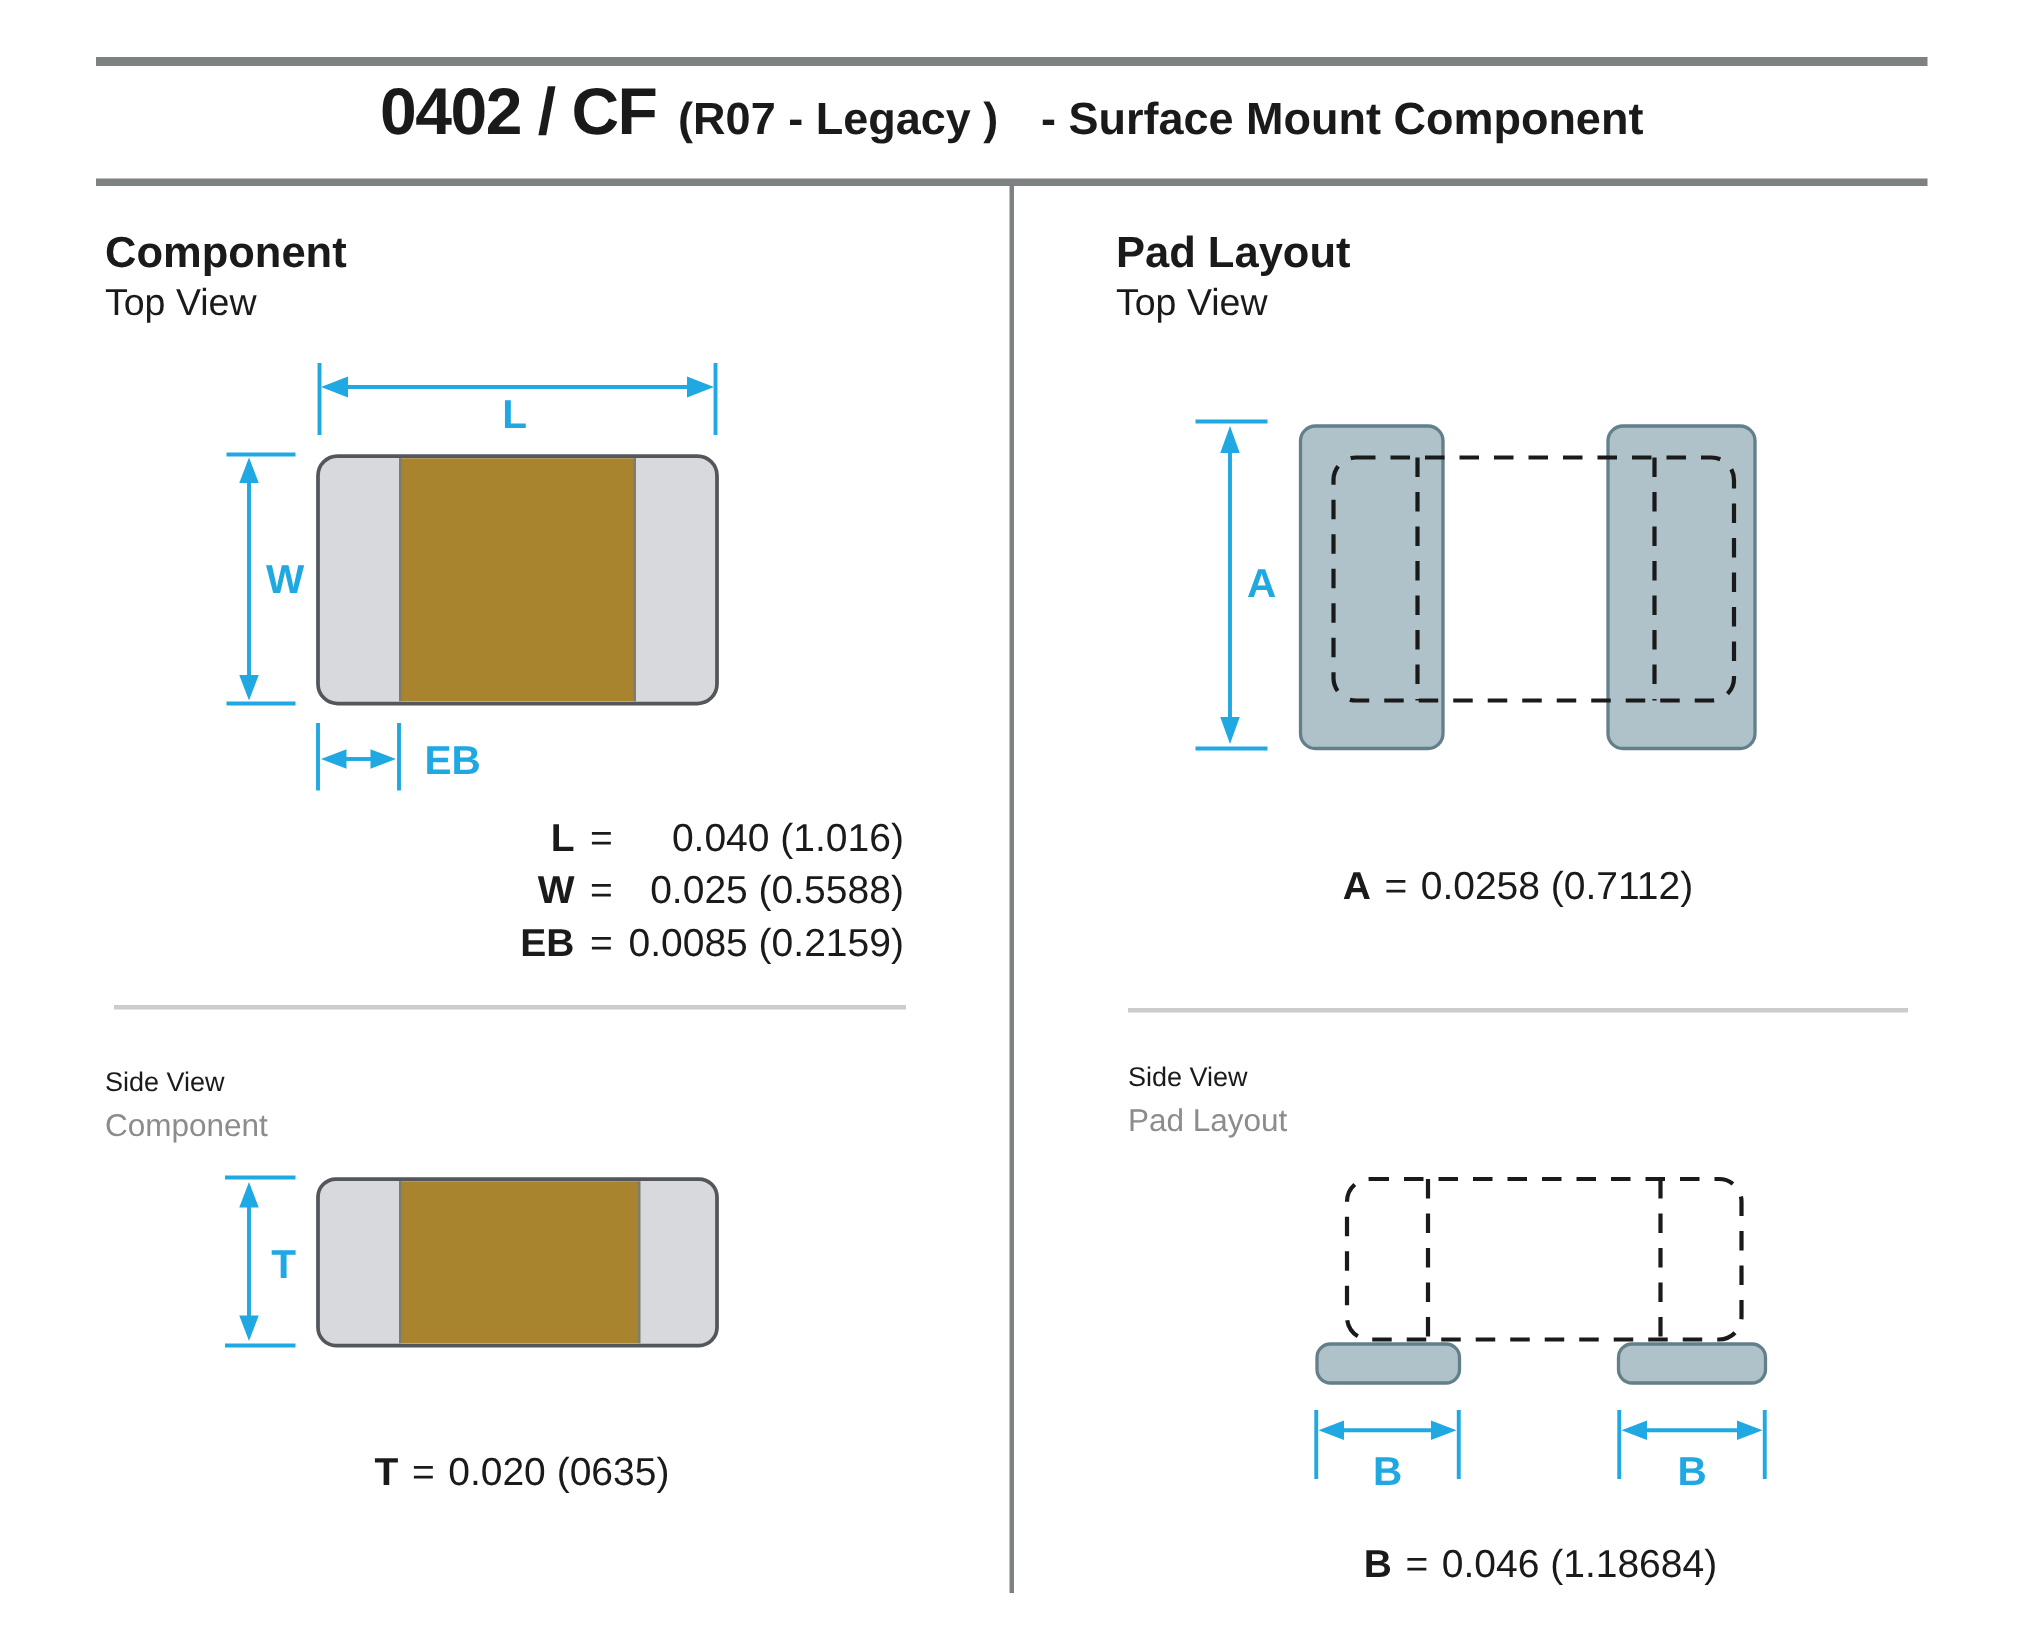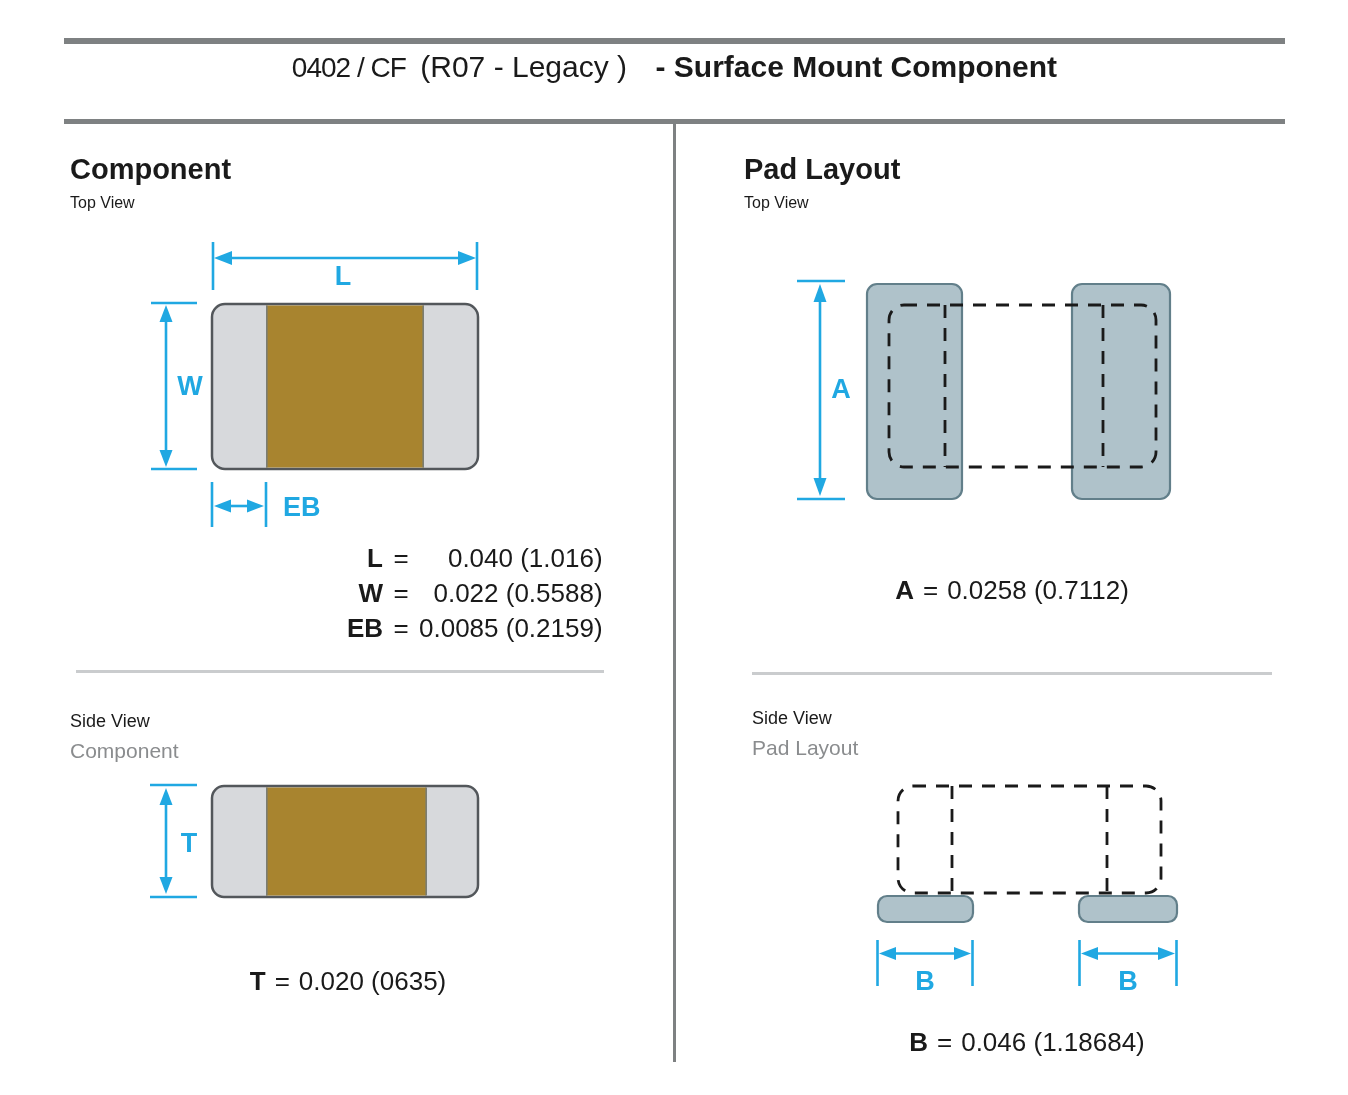--- a/index.html
+++ b/index.html
@@ -5,28 +5,28 @@
   html,body{margin:0;padding:0;background:#ffffff;}
   .canvas{
     position:relative;width:1348px;height:1095px;overflow:hidden;background:#ffffff;
     font-family:"Liberation Sans","DejaVu Sans",sans-serif;color:#1a1a1a;
   }
   .abs{position:absolute;}
   .rule-dark{background:#7e8182;}
   .rule-light{background:#caccce;}
   
   .title-row{left:64px;top:50px;width:1221px;text-align:center;white-space:nowrap;}
-  .title-part{font-size:28px;font-weight:normal;letter-spacing:-1px;}
-  .title-series{font-size:30px;font-weight:normal;margin:0 24px 0 10px;}
+  .title-part{font-size:44px;font-weight:bold;letter-spacing:-1px;}
+  .title-series{font-size:30px;font-weight:bold;margin:0 24px 0 10px;}
   .title-product{font-size:30px;font-weight:bold;}
   
   .sec-head{text-align:left;}
   .sec-head .h{font-size:29px;font-weight:bold;line-height:33px;}
   .sec-head .h.reg{font-weight:normal;font-size:18px;line-height:31px;}
-  .sec-head .sub{font-size:16px;font-weight:normal;line-height:27px;margin-top:3px;}
+  .sec-head .sub{font-size:25px;font-weight:normal;line-height:27px;margin-top:3px;}
   .sec-head .sub.gray{font-size:21px;color:#8a8c8e;line-height:24px;margin-top:2px;}
   
   .meas{font-size:26px;white-space:nowrap;}
   .meas-grid{display:grid;grid-template-columns:42px 36px auto;line-height:35px;}
   .meas-grid .lab{font-weight:bold;text-align:right;}
   .meas-grid .eq{text-align:center;}
   .meas-grid .val{text-align:right;}
   .meas-center{display:flex;justify-content:center;align-items:baseline;}
   .meas-center .lab{font-weight:bold;}
   .meas-center .eq{margin:0 9px;}
@@ -175,21 +175,21 @@
       </g>
     </g>
   </svg>
 
   <div class="abs meas meas-grid" style="left:341px;top:541px;">
     <span class="lab">L</span>
     <span class="eq">=</span>
     <span class="val">0.040 (1.016)</span>
     <span class="lab">W</span>
     <span class="eq">=</span>
-    <span class="val">0.022 (0.5588)</span>
+    <span class="val">0.025 (0.5588)</span>
     <span class="lab">EB</span>
     <span class="eq">=</span>
     <span class="val">0.0085 (0.2159)</span>
   </div>
 
   <div class="abs meas meas-center" style="left:744px;top:575px;width:536px;">
     <span class="lab">A</span>
     <span class="eq">=</span>
     <span class="val">0.0258 (0.7112)</span>
   </div>

